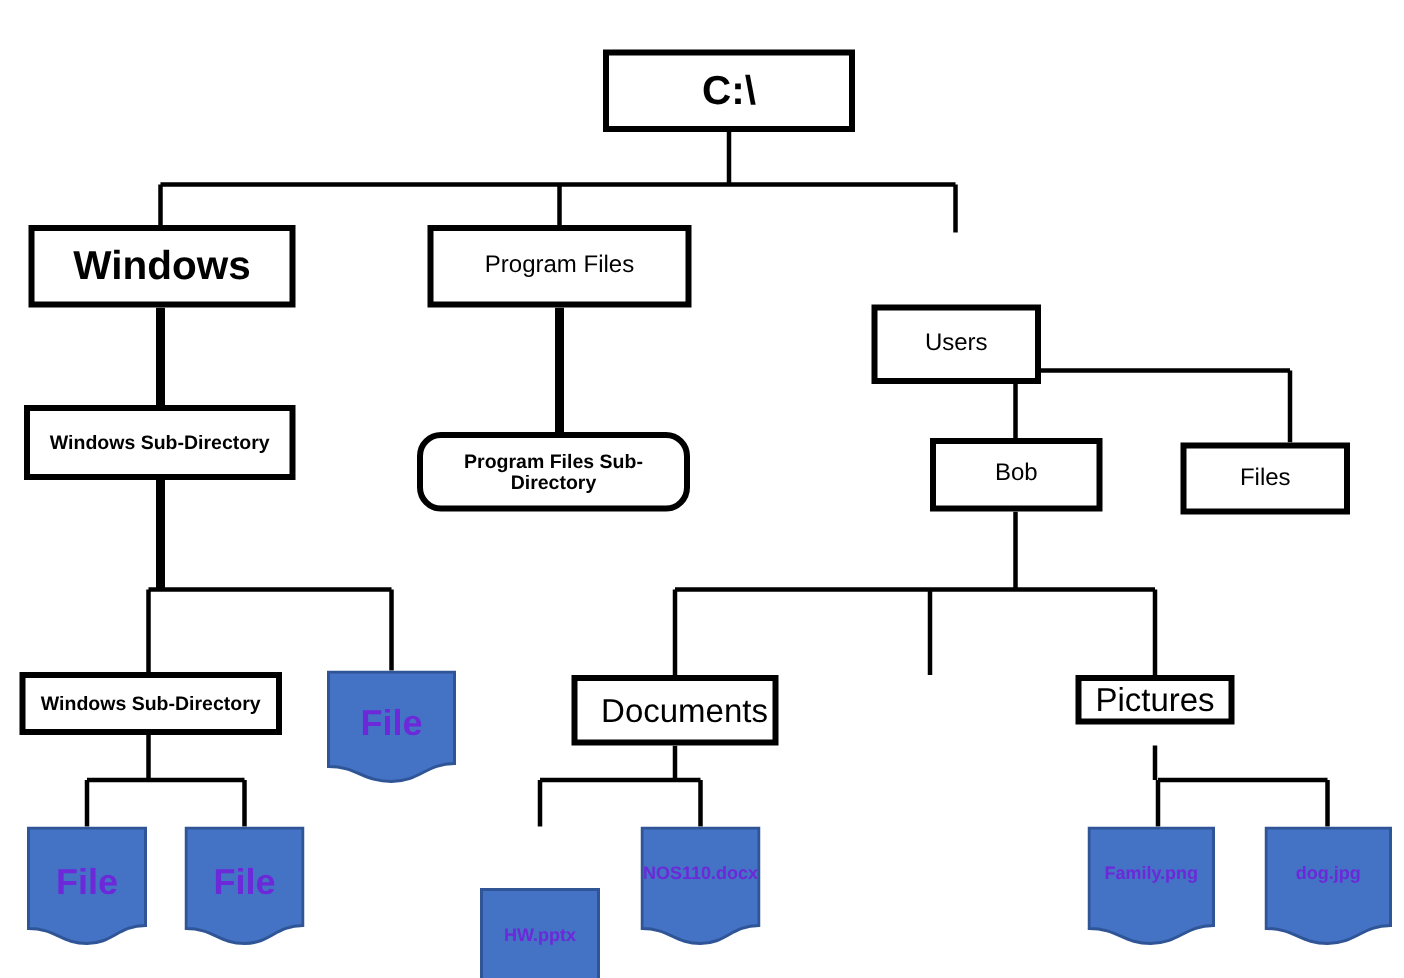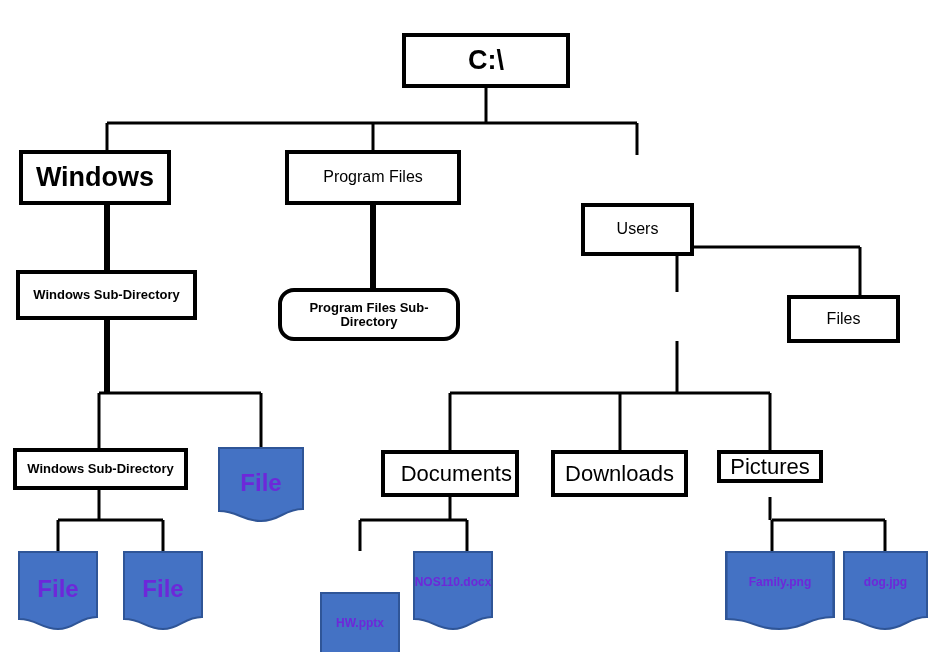--- a/index.html
+++ b/index.html
@@ -117,63 +117,63 @@
       <path d="M 772 520 L 885 520" stroke-width="3"></path>
       <path d="M 772 520 L 772 551" stroke-width="3"></path>
       <path d="M 885 520 L 885 551" stroke-width="3"></path>
     </g>
   </svg>
 
   <div class="node t-lg" style="left:402px; top:33px; width:168px; height:55px;">
     <span class="label">C:\</span>
   </div>
 
-  <div class="node t-lg" style="left:19px; top:150px; width:152px; height:55px;">
+  <div class="node t-lg" style="left:19px; top:150px; width:178px; height:55px;">
     <span class="label">Windows</span>
   </div>
 
   <div class="node t-md" style="left:285px; top:150px; width:176px; height:55px;">
     <span class="label">Program Files</span>
   </div>
 
   <div class="node t-md" style="left:581px; top:155px; width:113px; height:53px;margin-top:48px;">
     <span class="label">Users</span>
   </div>
 
   <div class="node t-sm" style="left:16px; top:270px; width:181px; height:50px;">
     <span class="label">Windows Sub-Directory</span>
   </div>
 
   <div class="node t-sm" style="left:278px; top:288px; width:182px; height:53px;border-radius:16px;">
     <span class="label">Program Files Sub-Directory</span>
   </div>
 
+  <div class="node t-md" style="left:620px; top:292px; width:115px; height:49px;">
+    <span class="label">Bob</span>
+  </div>
 
   <div class="node t-md" style="left:787px; top:295px; width:113px; height:48px;">
     <span class="label">Files</span>
   </div>
 
   <div class="node t-sm" style="left:13px; top:448px; width:175px; height:42px;">
     <span class="label">Windows Sub-Directory</span>
   </div>
 
   <div class="filenode" style="left:218px; top:447px; width:86px; height:77px;">
     <svg viewBox="0 0 86 77" preserveAspectRatio="none">
       <path d="M 1 1 L 85 1 L 85 62 C 66 62 62 74 43 74 C 24 74 20 64 1 64 Z" fill="#4472C4" stroke="#2F5597" stroke-width="2"></path>
     </svg>
     <div class="ftext t-file-lg" style="top:22px;">File</div>
   </div>
 
   <div class="node t-reg" style="left:381px; top:450px; width:138px; height:47px;justify-content:flex-end;">
     <span class="label">Documents</span>
   </div>
 
-  <div class="node t-reg" style="left:551px; top:450px; width:137px; height:47px;">
-    <span class="label">Downloads</span>
-  </div>
 
   <div class="node t-reg" style="left:717px; top:450px; width:106px; height:33px;">
     <span class="label">Pictures</span>
   </div>
 
   <div class="filenode" style="left:18px; top:551px; width:80px; height:81px;">
     <svg viewBox="0 0 80 81" preserveAspectRatio="none">
       <path d="M 1 1 L 79 1 L 79 66 C 61 66 57 78 40 78 C 23 78 19 68 1 68 Z" fill="#4472C4" stroke="#2F5597" stroke-width="2"></path>
     </svg>
     <div class="ftext t-file-lg" style="top:24px;">File</div>
@@ -186,28 +186,28 @@
     <div class="ftext t-file-lg" style="top:24px;">File</div>
   </div>
 
   <div class="filenode" style="left:320px; top:551px; width:80px; height:81px;margin-top:41px;">
     <svg viewBox="0 0 80 81" preserveAspectRatio="none">
       <path d="M 1 1 L 79 1 L 79 66 C 61 66 57 78 40 78 C 23 78 19 68 1 68 Z" fill="#4472C4" stroke="#2F5597" stroke-width="2"></path>
     </svg>
     <div class="ftext t-file-sm" style="top:24px;">HW.pptx</div>
   </div>
 
-  <div class="filenode" style="left:413px; top:551px; width:80px; height:81px;">
+  <div class="filenode" style="left:427px; top:551px; width:80px; height:81px;">
     <svg viewBox="0 0 80 81" preserveAspectRatio="none">
       <path d="M 1 1 L 79 1 L 79 66 C 61 66 57 78 40 78 C 23 78 19 68 1 68 Z" fill="#4472C4" stroke="#2F5597" stroke-width="2"></path>
     </svg>
     <div class="ftext t-file-sm" style="top:24px;">NOS110.docx</div>
   </div>
 
-  <div class="filenode" style="left:725px; top:551px; width:85px; height:81px;padding-left:25px;">
+  <div class="filenode" style="left:725px; top:551px; width:85px; height:81px;">
     <svg viewBox="0 0 85 81" preserveAspectRatio="none">
       <path d="M 1 1 L 84 1 L 84 66 C 65 66 61 78 42 78 C 24 78 20 68 1 68 Z" fill="#4472C4" stroke="#2F5597" stroke-width="2"></path>
     </svg>
     <div class="ftext t-file-sm" style="top:24px;">Family.png</div>
   </div>
 
   <div class="filenode" style="left:843px; top:551px; width:85px; height:81px;">
     <svg viewBox="0 0 85 81" preserveAspectRatio="none">
       <path d="M 1 1 L 84 1 L 84 66 C 65 66 61 78 42 78 C 24 78 20 68 1 68 Z" fill="#4472C4" stroke="#2F5597" stroke-width="2"></path>
     </svg>

